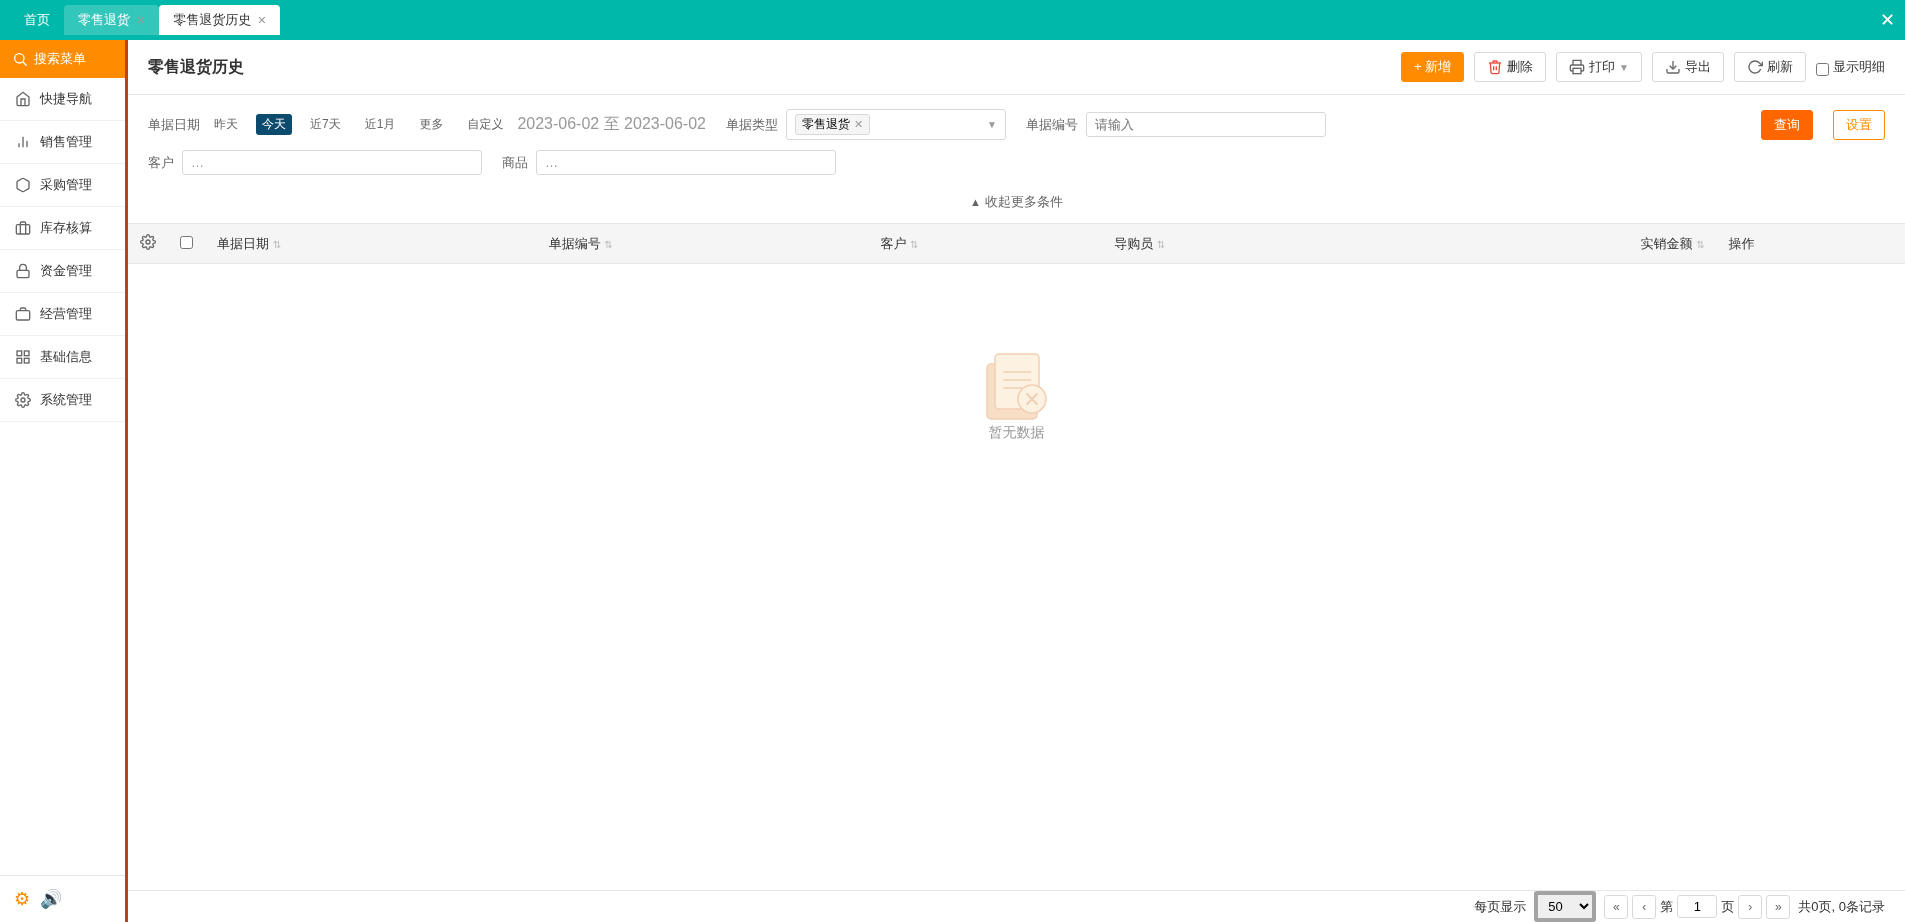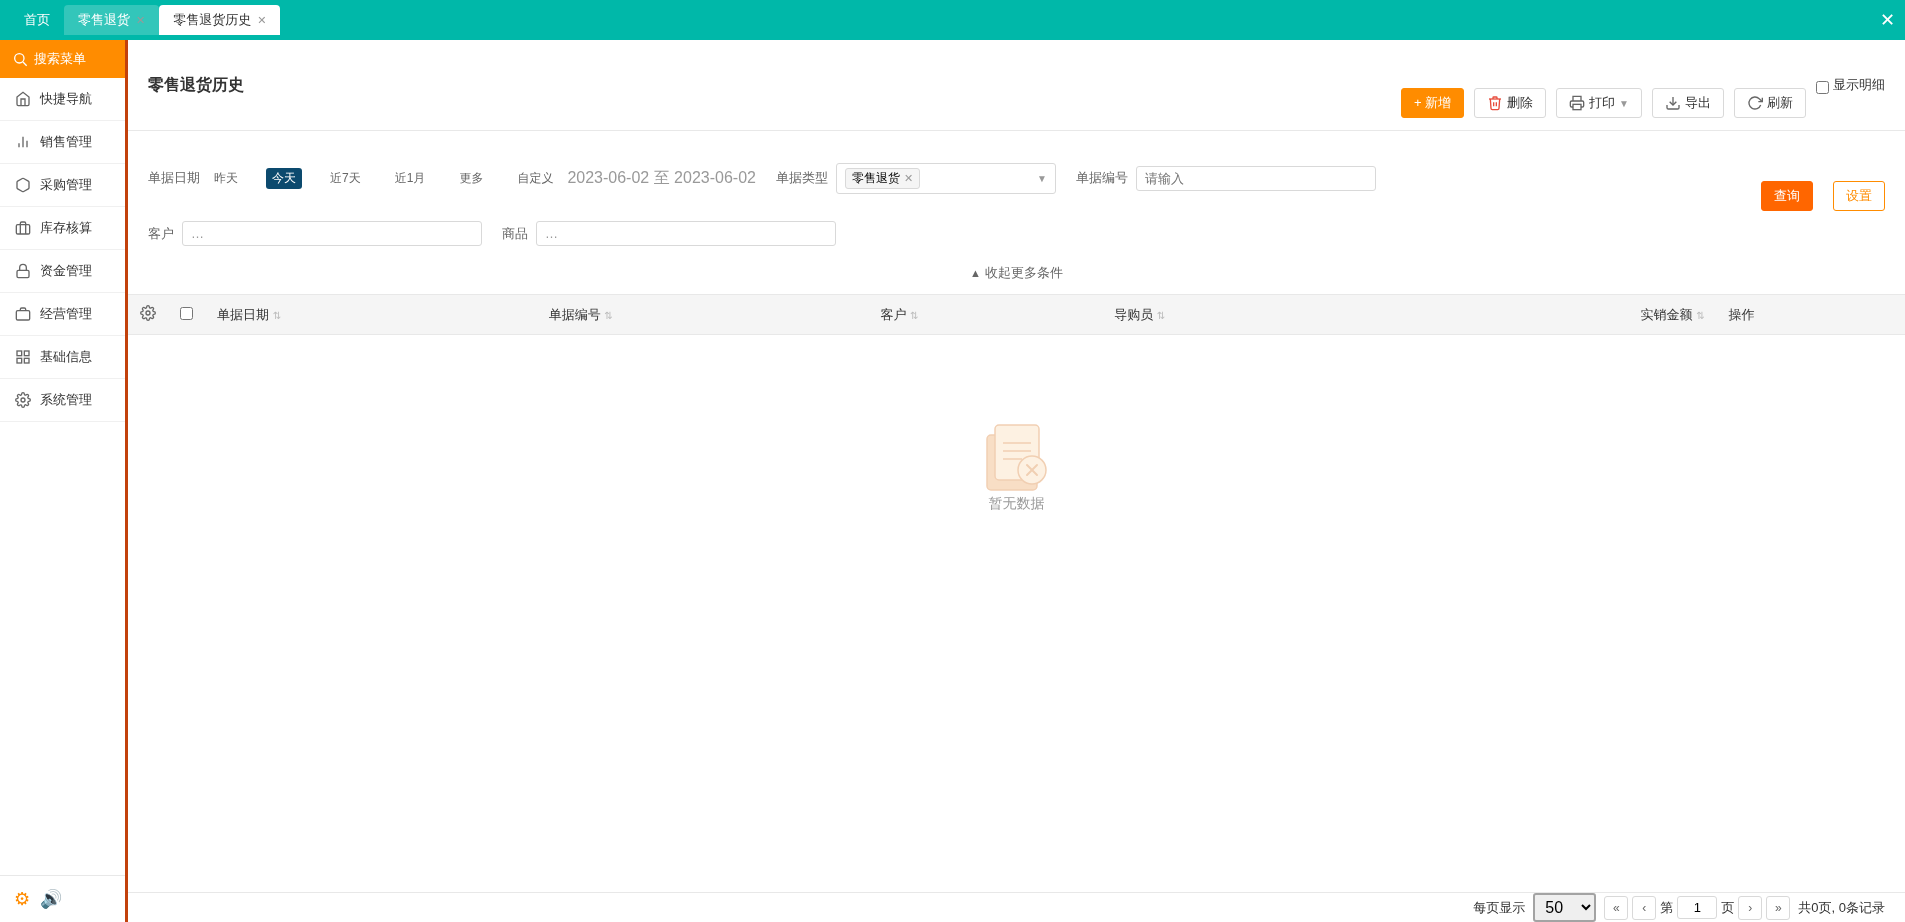--- a/index.html
+++ b/index.html
@@ -24,32 +24,32 @@
     .sidebar-search { background: #ff8c00; color: #fff; display: flex; align-items: center; gap: 6px; padding: 10px 12px; font-size: 13px; cursor: pointer; }
     .sidebar-item { display: flex; align-items: center; gap: 8px; padding: 12px 14px; font-size: 13px; color: #333; cursor: pointer; border-bottom: 1px solid #f0f0f0; }
     .sidebar-item .icon { width: 18px; height: 18px; display: flex; align-items: center; justify-content: center; }
     .sidebar-bottom { margin-top: auto; display: flex; gap: 10px; padding: 12px 14px; border-top: 1px solid #e8e8e8; }
 
     
     .content { flex: 1; display: flex; flex-direction: column; background: #f5f5f5; overflow: hidden; }
     .page-header { background: #fff; padding: 12px 20px; border-bottom: 1px solid #e8e8e8; display: flex; align-items: center; justify-content: space-between; }
     .page-title { font-size: 16px; font-weight: bold; color: #333; }
     .header-actions { display: flex; align-items: center; gap: 10px; }
-    .btn { display: inline-flex; align-items: center; gap: 4px; padding: 5px 12px; border-radius: 3px; border: 1px solid #d9d9d9; background: #fff; color: #333; font-size: 13px; cursor: pointer; margin-top: 36px; }
+    .btn { display: inline-flex; align-items: center; gap: 4px; padding: 5px 12px; border-radius: 3px; border: 1px solid #d9d9d9; background: #fff; color: #333; font-size: 13px; cursor: pointer; }
     .btn-primary { background: #ff8c00; color: #fff; border-color: #ff8c00; }
     .btn-setting { background: #fff; color: #ff8c00; border-color: #ff8c00; }
     .btn-query { background: #ff6600; color: #fff; border-color: #ff6600; }
     .checkbox-label { display: flex; align-items: flex-end; gap: 4px; font-size: 13px; color: #333; }
 
     
     .filter-area { background: #fff; padding: 14px 20px 8px; border-bottom: 1px solid #e8e8e8; }
     .filter-row { display: flex; align-items: center; gap: 20px; margin-bottom: 10px; flex-wrap: wrap; }
     .filter-item { display: flex; align-items: center; gap: 8px; }
     .filter-label { color: #666; font-size: 13px; white-space: nowrap; }
-    .date-filters { display: flex; align-items: flex-start; gap: 22px; }
+    .date-filters { display: flex; align-items: flex-start; gap: 12px; }
     .date-btn { padding: 2px 6px; font-size: 12px; color: #666; cursor: pointer; border-radius: 3px; }
     .date-btn.active { background: #0c4a6e; color: #fff; border-radius: 3px; }
     .date-range { font-size: 16px; color: #999; }
     .select-box { display: flex; align-items: center; border: 1px solid #d9d9d9; border-radius: 3px; padding: 4px 8px; min-width: 200px; background: #fff; cursor: pointer; gap: 4px; }
     .tag { display: inline-flex; align-items: center; gap: 4px; background: #f5f5f5; border: 1px solid #d9d9d9; border-radius: 3px; padding: 1px 6px; font-size: 12px; }
     .tag-close { cursor: pointer; color: #999; font-size: 11px; }
     .input-box { border: 1px solid #d9d9d9; border-radius: 3px; padding: 4px 8px; min-width: 200px; background: #fff; color: #999; font-size: 13px; }
     .collapse-btn { display: flex; align-items: center; gap: 4px; color: #666; font-size: 13px; cursor: pointer; margin: 4px auto; width: fit-content; }
 
     
@@ -61,21 +61,21 @@
     .sort-icon { font-size: 10px; color: #bbb; display: inline-flex; flex-direction: column; vertical-align: middle; }
     .gear-col { width: 40px; text-align: center; }
     .checkbox-col { width: 36px; text-align: center; }
 
     
     .empty-state { display: flex; flex-direction: column; align-items: center; justify-content: center; padding: 80px 0; }
     .empty-text { color: #999; font-size: 14px; }
 
     
     .pagination { display: flex; align-items: center; justify-content: flex-end; padding: 0 20px; background: #fff; border-top: 1px solid #e8e8e8; gap: 8px; font-size: 13px; color: #333; flex-shrink: 0; }
-    .page-size-select { border: 2px solid #a3a3a3; border-radius: 3px; padding: 3px 6px; font-size: 16px; }
+    .page-size-select { border: 4px solid #a3a3a3; border-radius: 3px; padding: 3px 6px; font-size: 13px; }
     .page-nav { display: flex; align-items: center; gap: 4px; }
     .page-nav-btn { width: 24px; height: 24px; display: flex; align-items: center; justify-content: center; border: 1px solid #d9d9d9; border-radius: 3px; cursor: pointer; background: #fff; color: #666; font-size: 12px; }
     .page-input { width: 40px; border: 1px solid #d9d9d9; border-radius: 3px; padding: 3px 6px; text-align: center; font-size: 13px; }
 
     
     .svg-icon { width: 16px; height: 16px; }
   </style>
 </head>
 <body>
 

